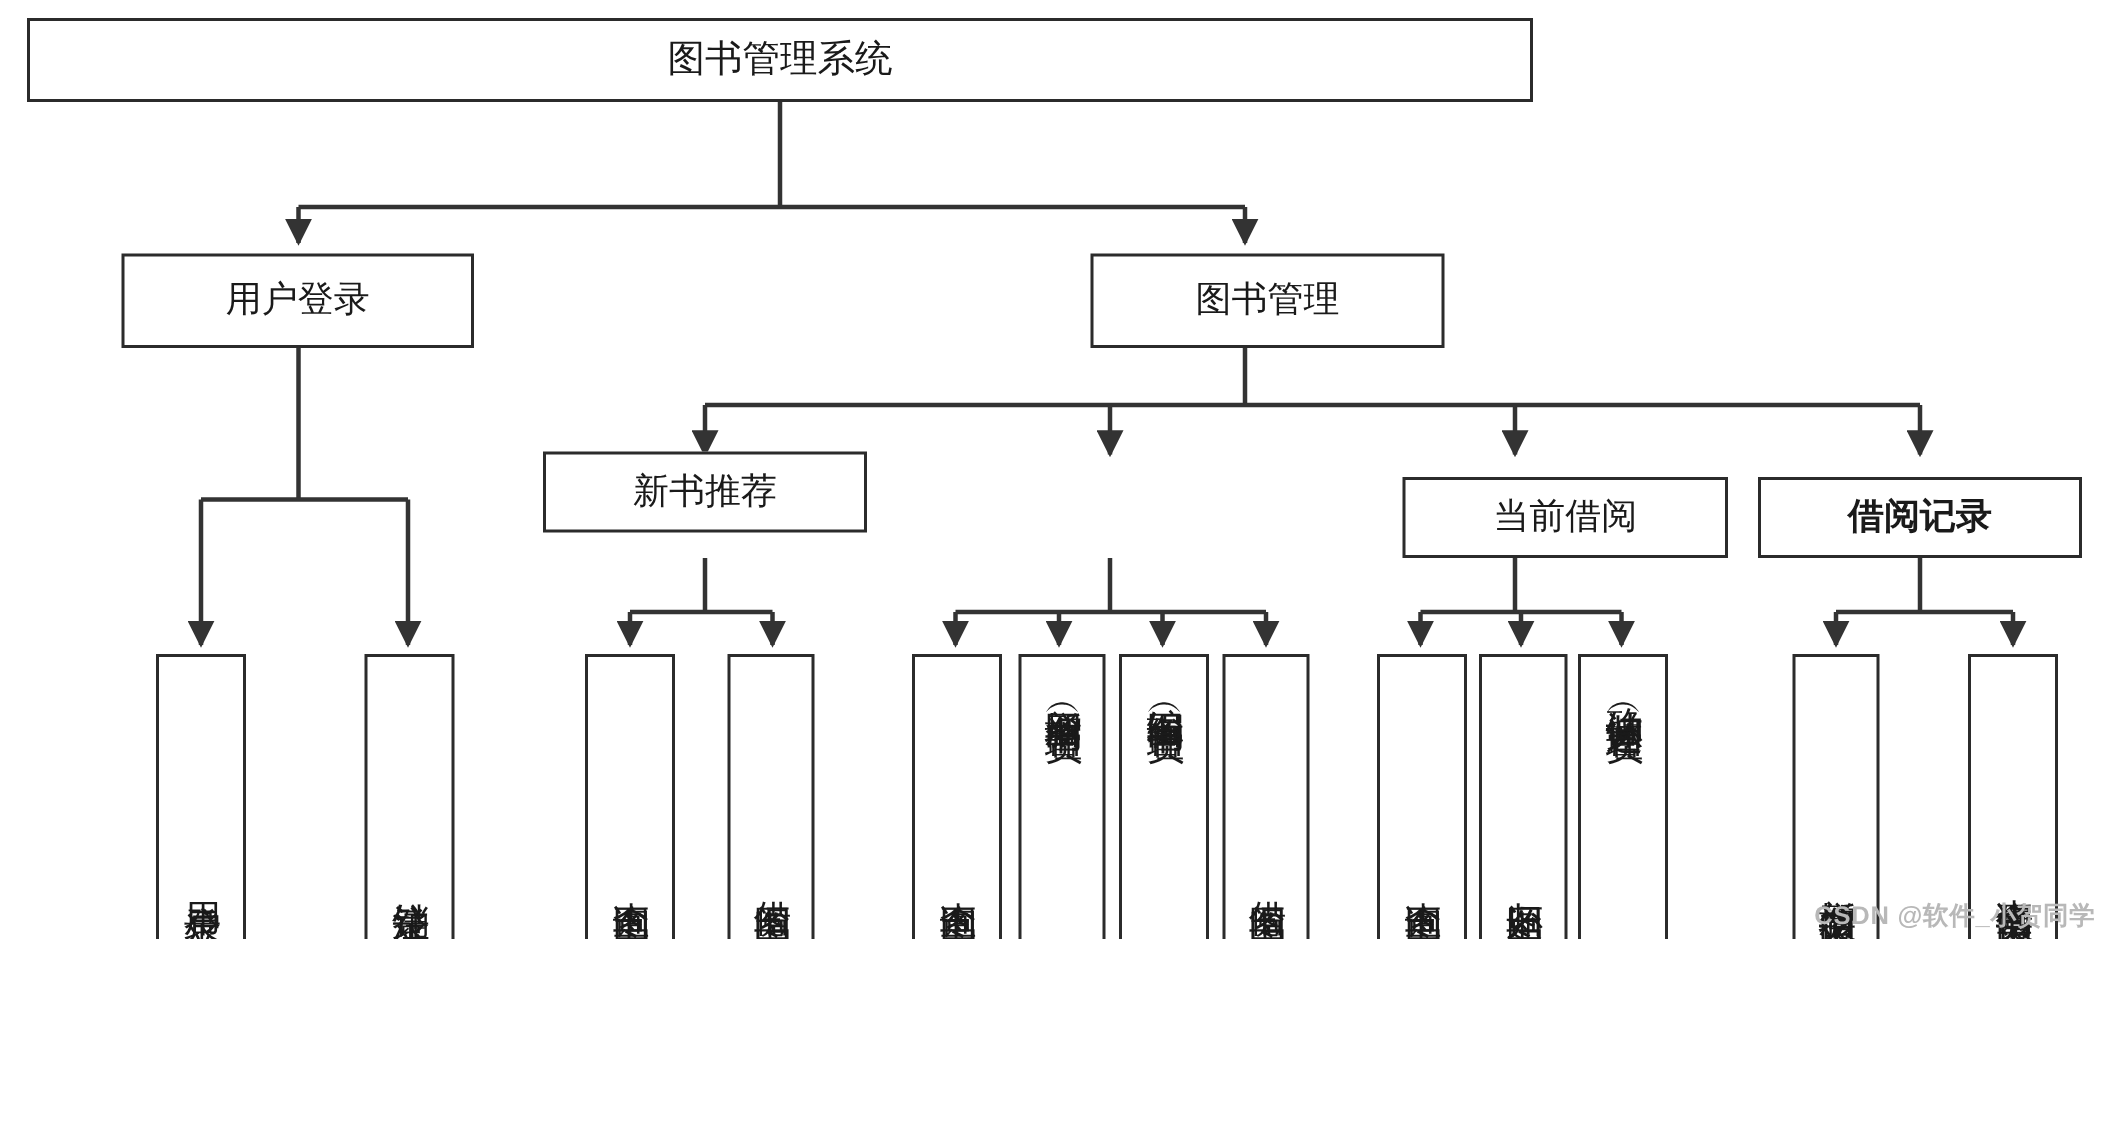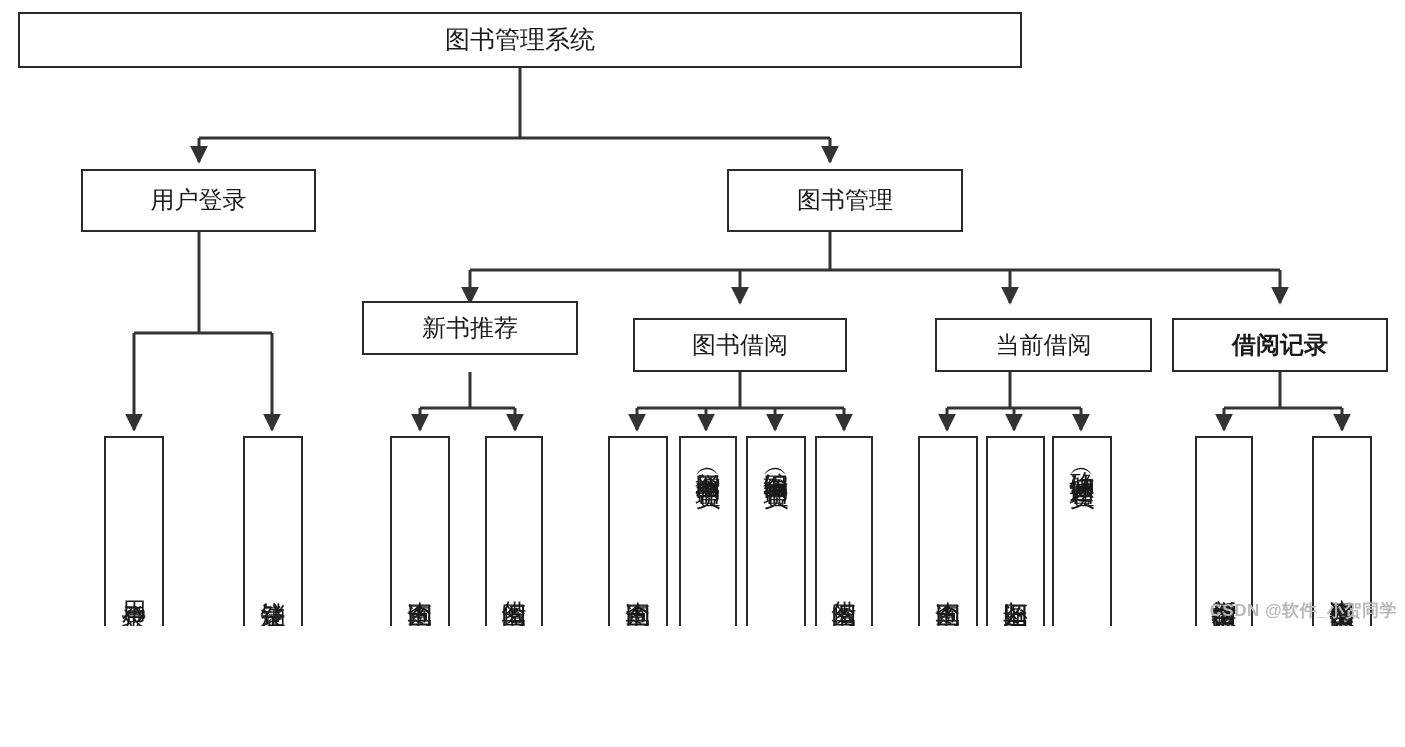--- a/index.html
+++ b/index.html
@@ -134,23 +134,20 @@
   <div class="node horizontal" style="left:81px; top:169px; width:235px; height:63px;">
     <span class="node-label">用户登录</span>
   </div>
   <div class="node horizontal" style="left:711px; top:169px; width:236px; height:63px;margin-left:16px;">
     <span class="node-label">图书管理</span>
   </div>
 
   <div class="node horizontal" style="left:362px; top:301px; width:216px; height:54px;">
     <span class="node-label">新书推荐</span>
   </div>
-  <div class="node horizontal" style="left:633px; top:318px; width:214px; height:54px;">
-    <span class="node-label">图书借阅</span>
-  </div>
   <div class="node horizontal" style="left:901px; top:318px; width:217px; height:54px;margin-left:34px;">
     <span class="node-label">当前借阅</span>
   </div>
   <div class="node horizontal" style="left:1172px; top:318px; width:216px; height:54px;font-weight:bold;">
     <span class="node-label">借阅记录</span>
   </div>
 
   <div class="node vertical centered" style="left:104px; top:436px; width:60px; height:297px;">
     <span class="node-label">用户登录</span>
   </div>

